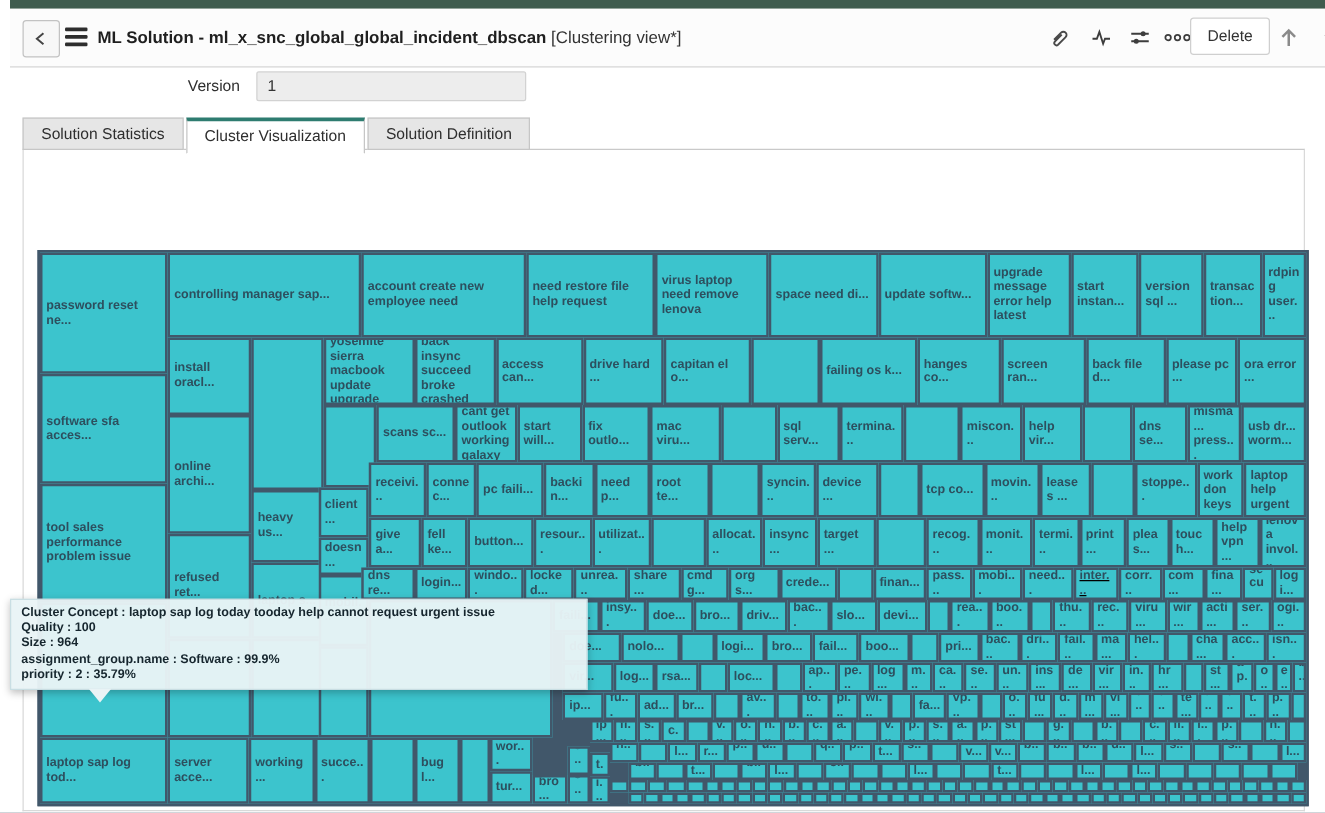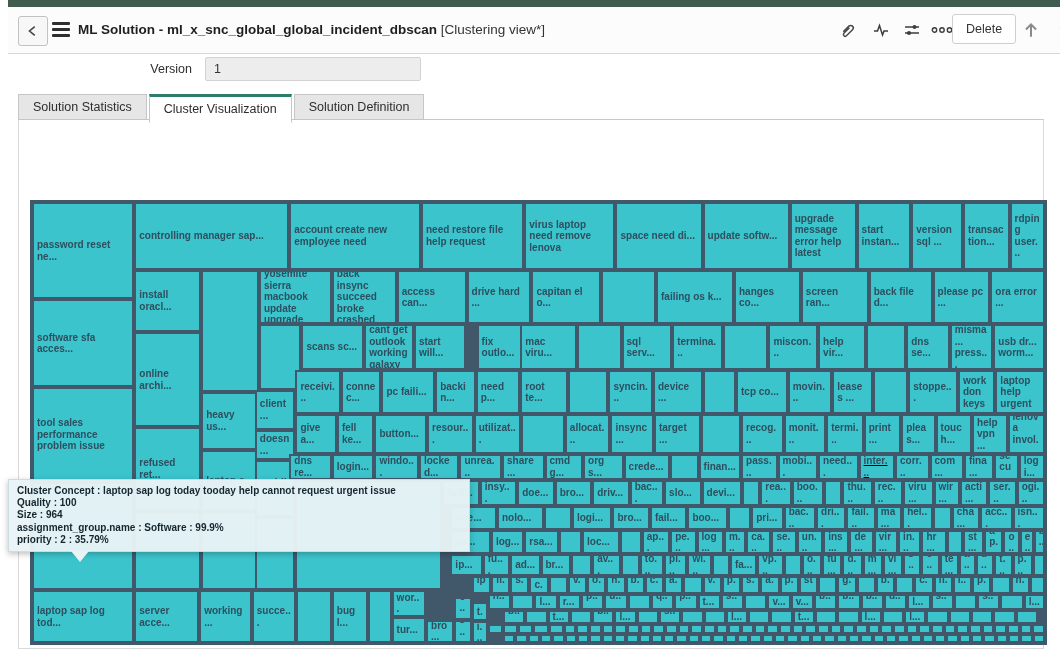--- a/index.html
+++ b/index.html
@@ -279,21 +279,21 @@
     </div>
     <div class="cell" style="left: 26.6%; top: 27.7%; width: 6.2%; height: 10.4%;">
       <span>scans sc...</span>
     </div>
     <div class="cell" style="left: 32.8%; top: 27.7%; width: 4.9%; height: 10.4%;">
       <span>cant get outlook working galaxy</span>
     </div>
     <div class="cell" style="left: 37.7%; top: 27.7%; width: 5.1%; height: 10.4%;">
       <span>start will...</span>
     </div>
-    <div class="cell" style="left: 42.8%; top: 27.7%; width: 5.4%; height: 10.4%; margin-left: 11px;">
+    <div class="cell" style="left: 42.8%; top: 27.7%; width: 5.4%; height: 10.4%;">
       <span>fix outlo...</span>
     </div>
     <div class="cell" style="left: 48.2%; top: 27.7%; width: 5.6%; height: 10.4%;">
       <span>mac viru...</span>
     </div>
     <div class="cell" style="left: 53.8%; top: 27.7%; width: 4.4%; height: 10.4%;"></div>
     <div class="cell" style="left: 58.2%; top: 27.7%; width: 5%; height: 10.4%;">
       <span>sql serv...</span>
     </div>
     <div class="cell" style="left: 63.2%; top: 27.7%; width: 5%; height: 10.4%;">

